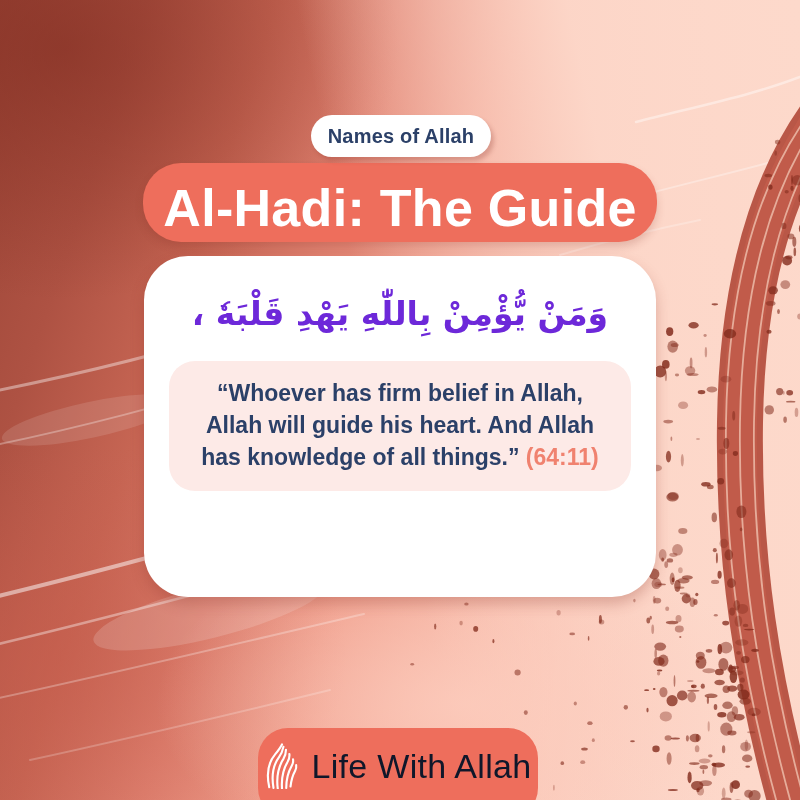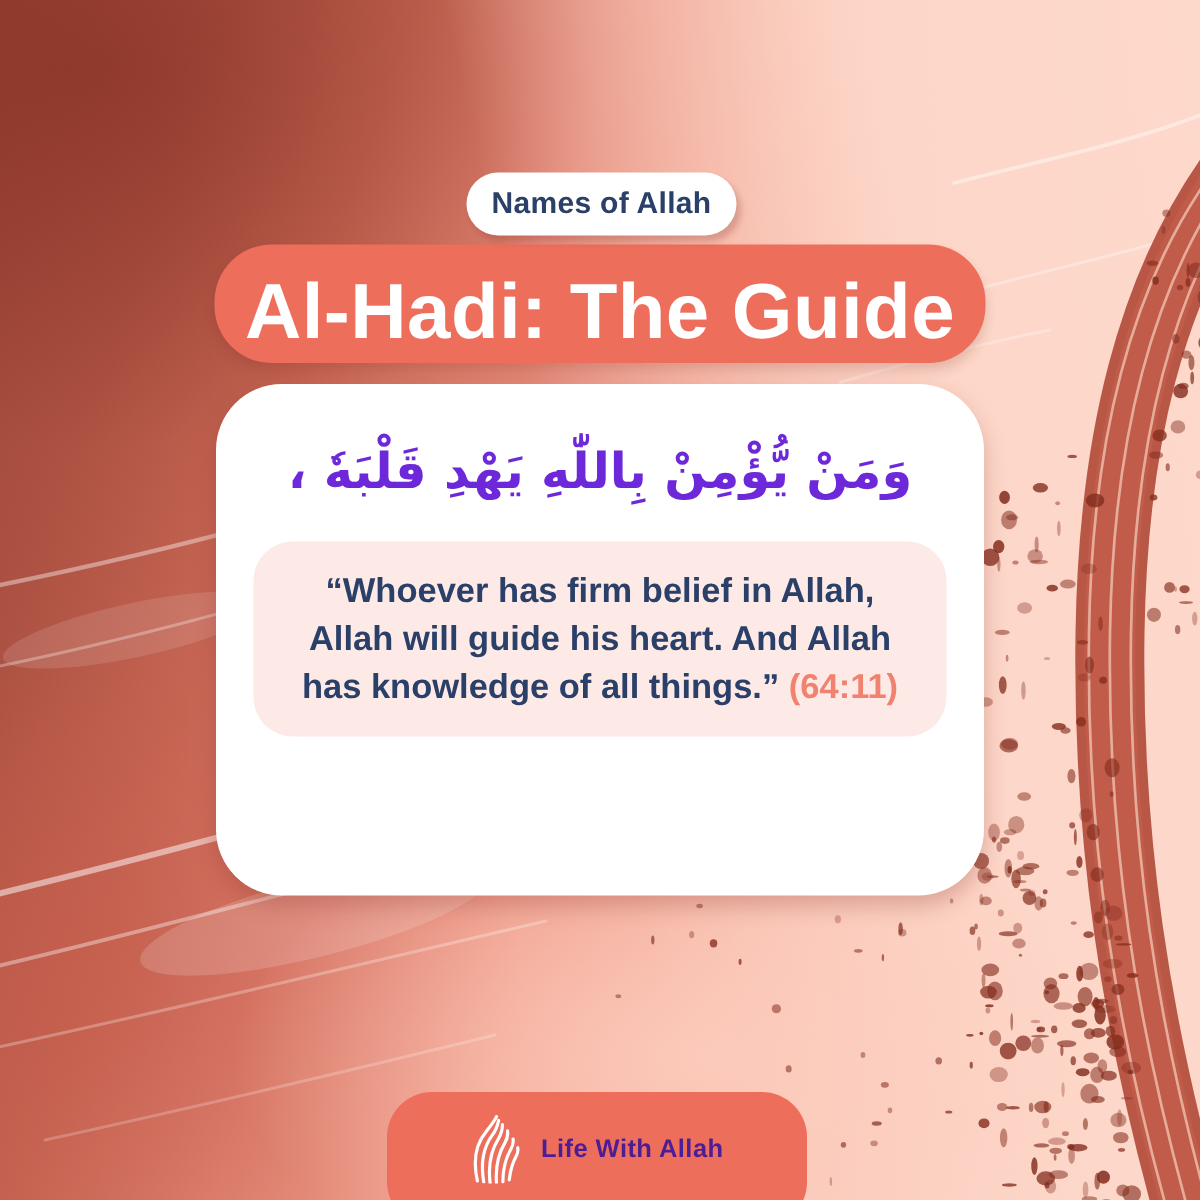--- a/index.html
+++ b/index.html
@@ -89,21 +89,21 @@
   }
   .pink-box .ref{color:var(--reference);font-weight:700;}
   
   .logo-pill{
     position:absolute;left:258px;top:728px;width:280px;height:90px;
     background:var(--accent);border-radius:30px;z-index:3;
     display:flex;align-items:center;justify-content:center;gap:13px;
     padding-bottom:14px;
   }
   .logo-pill .brand{
-    color:#4c1d95;font-size:17px;font-weight:700;letter-spacing:.3px;
+    color:#0f172a;font-size:34px;font-weight:400;letter-spacing:.3px;
   }
   .flame{width:34px;height:46px;flex:0 0 auto;}
 </style>
 </head>
 <body>
 
 <div class="bg-base"></div>
 <div class="bg-darken-tl"></div>
 <div class="bg-wave-bl"></div>
 <div class="bg-sand-right"></div>

